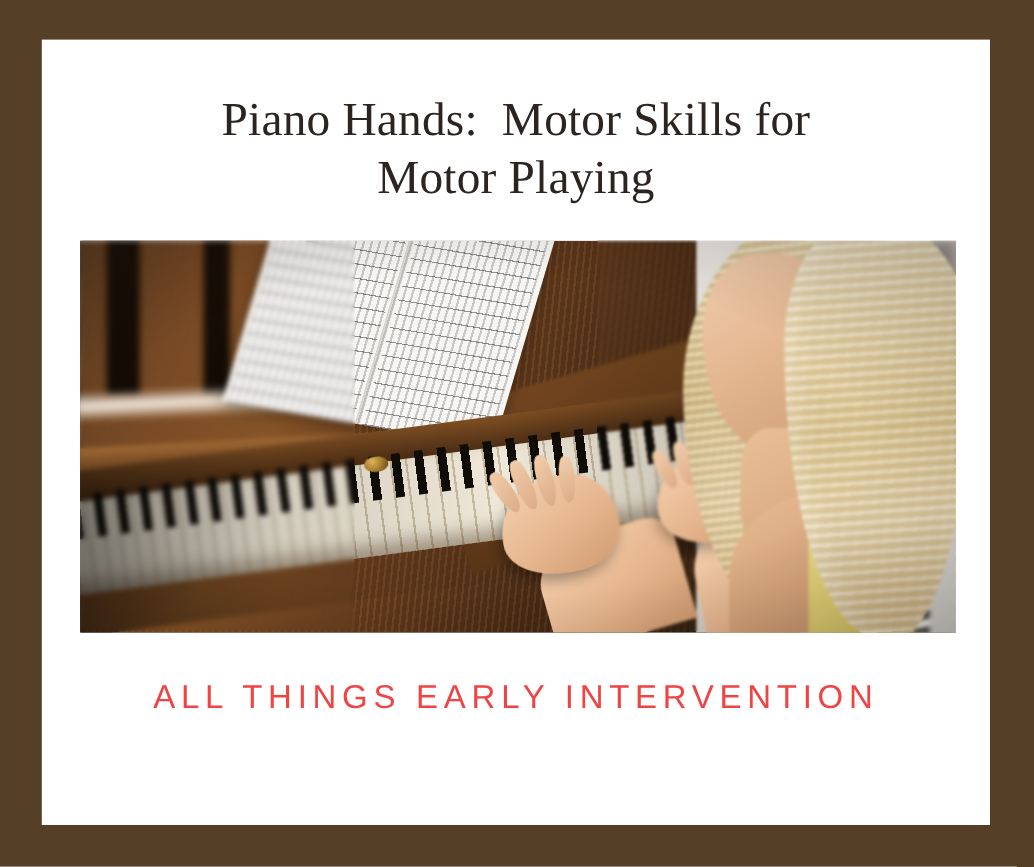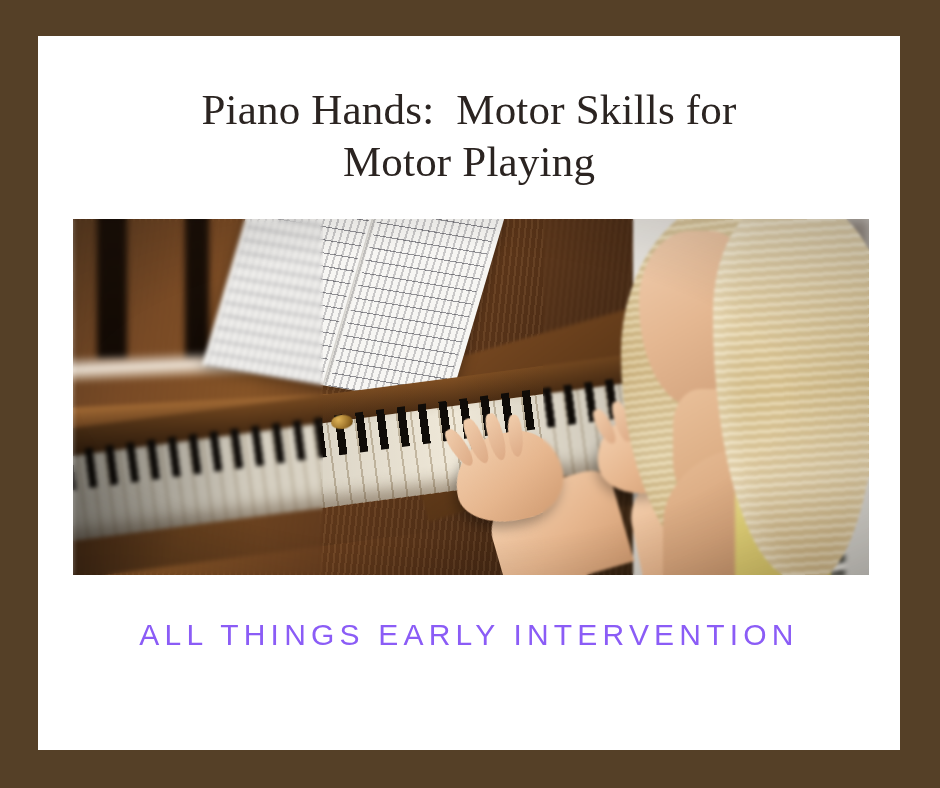--- a/index.html
+++ b/index.html
@@ -416,21 +416,21 @@
     position: absolute;
     left: 0;
     top: 582px;
     width: 862px;
     text-align: center;
   }
   #footer-text {
     font-family: "Liberation Sans", "DejaVu Sans", sans-serif;
     font-size: 30px;
     font-weight: 300;
-    color: #8b5cf6;
+    color: #ef4444;
     letter-spacing: 5.2px;
     white-space: pre;
   }
 </style>
 </head>
 <body>
 
 <div id="poster">
 
   <div id="card">

